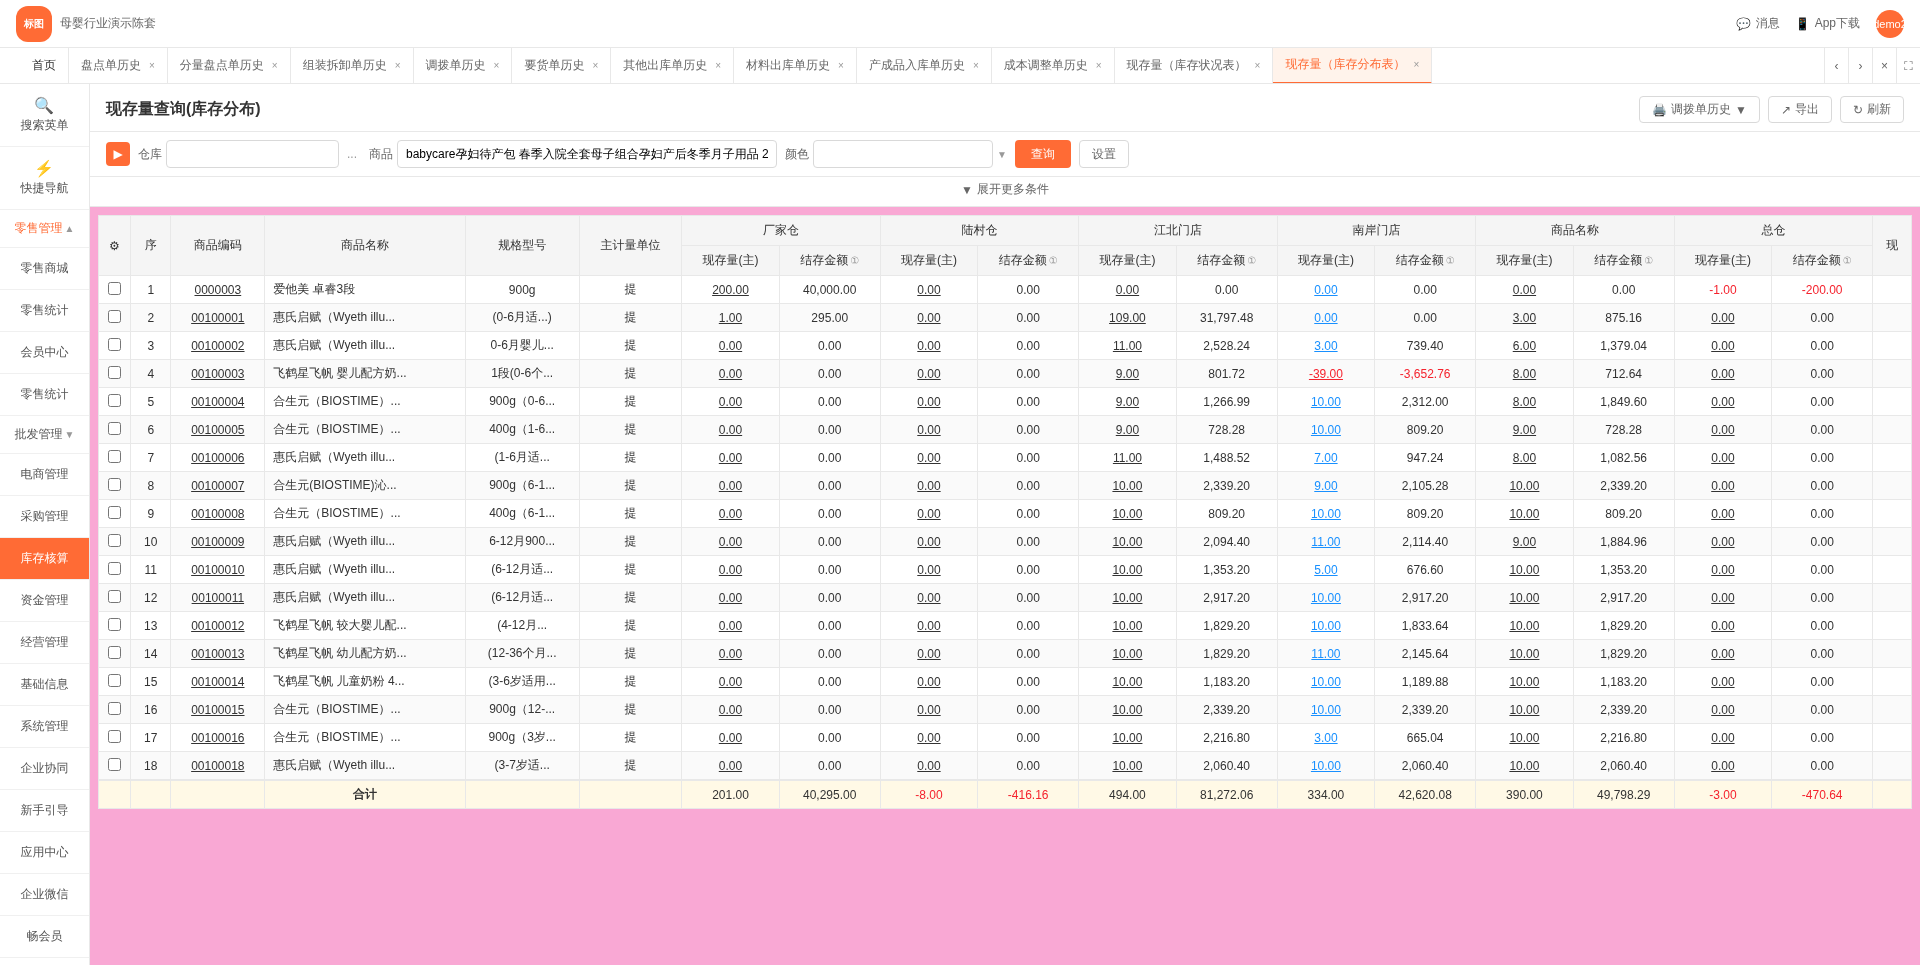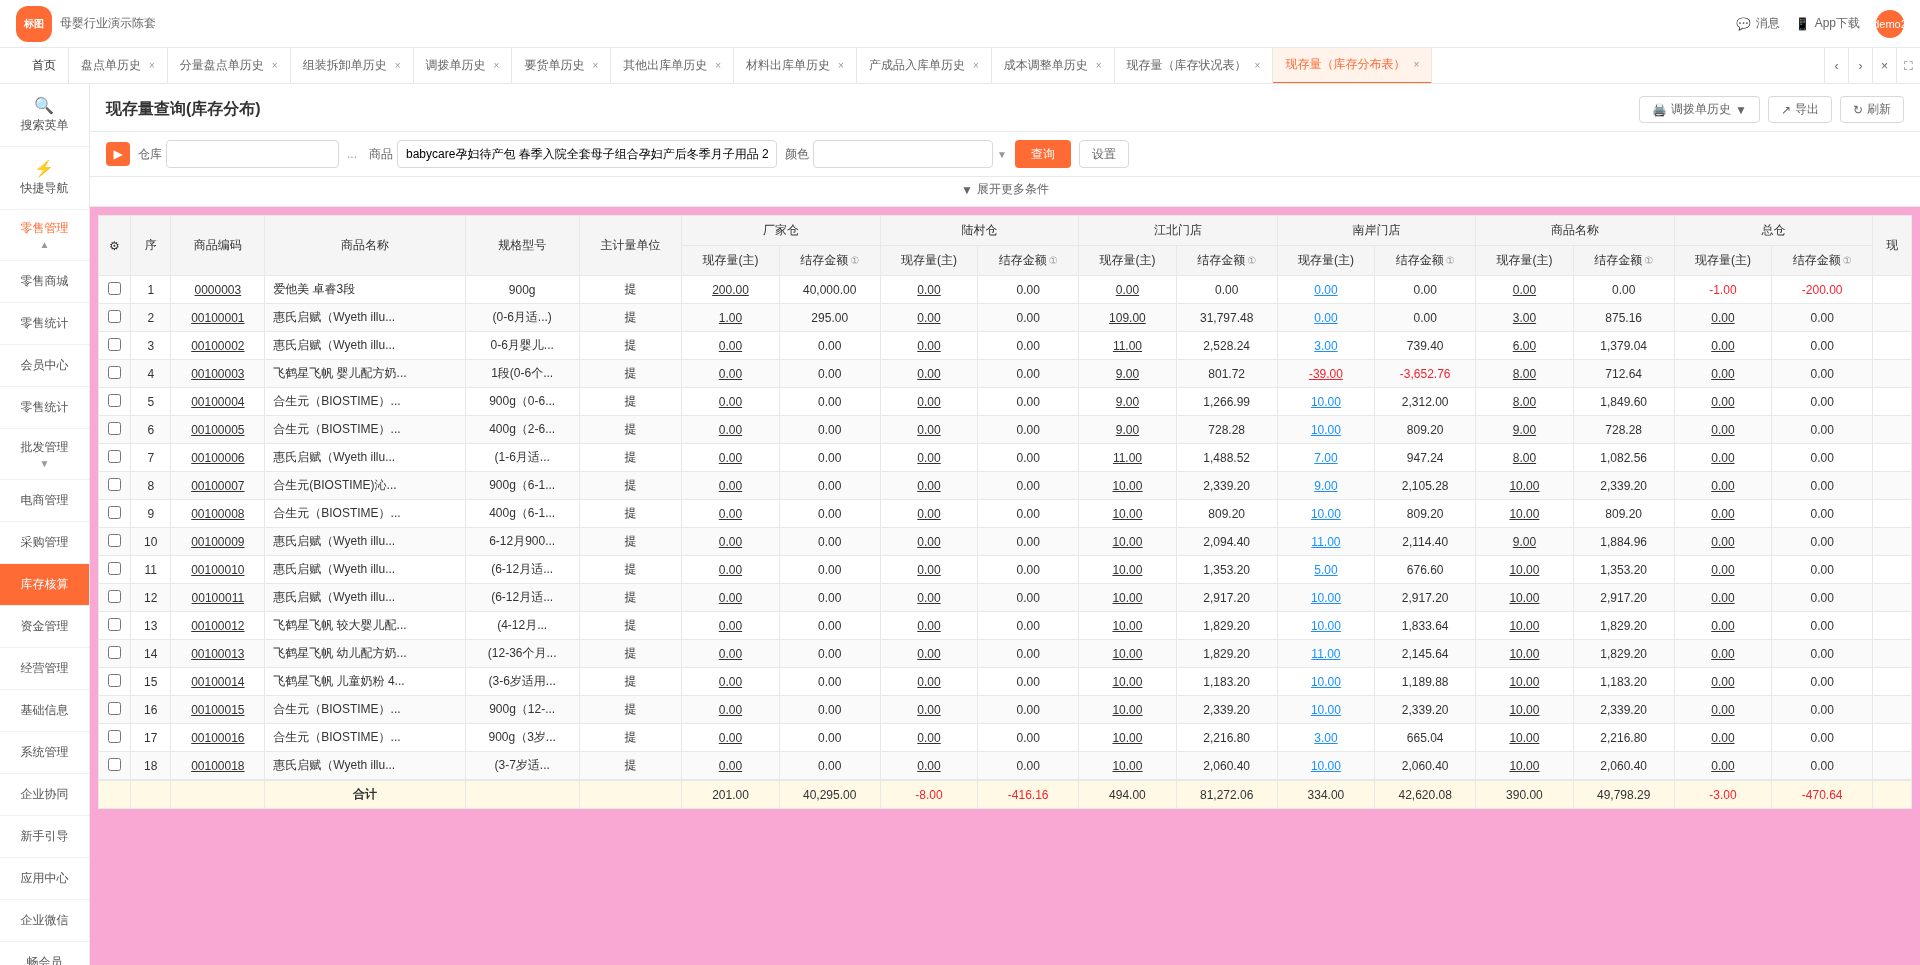--- a/index.html
+++ b/index.html
@@ -26,21 +26,21 @@
     .nav-maximize { width: 24px; height: 36px; display: flex; align-items: center; justify-content: center; cursor: pointer; color: #666; border-left: 1px solid #e8e8e8; }
 
     
     .main-layout { display: flex; height: calc(965px - 84px); }
     
     
     .sidebar { width: 90px; background: #fff; border-right: 1px solid #e8e8e8; display: flex; flex-direction: column; overflow-y: auto; flex-shrink: 0; }
     .sidebar-item { padding: 12px 4px; text-align: center; cursor: pointer; color: #555; font-size: 12px; border-bottom: 1px solid #f0f0f0; }
     .sidebar-item.active { background: #ff6b35; color: white; }
     .sidebar-item .icon { font-size: 16px; margin-bottom: 2px; }
-    .sidebar-group { padding: 10px 4px; text-align: center; cursor: pointer; color: #555; font-size: 12px; border-bottom: 1px solid #f0f0f0; display: flex; align-items: center; justify-content: center; gap: 2px; flex-direction: column; }
+    .sidebar-group { padding: 10px 4px; text-align: center; cursor: pointer; color: #555; font-size: 12px; border-bottom: 1px solid #f0f0f0; display: flex; align-items: center; justify-content: center; gap: 2px; }
     .sidebar-group.expanded { color: #ff6b35; }
 
     
     .content { flex: 1; display: flex; flex-direction: column; overflow: hidden; background: #f9a8d4; }
 
     
     .page-header { background: #fff; padding: 12px 16px 0; border-bottom: 1px solid #e8e8e8; }
     .page-title-row { display: flex; align-items: center; justify-content: space-between; margin-bottom: 8px; }
     .page-title { font-size: 16px; font-weight: 600; color: #333; }
     .page-actions { display: flex; gap: 8px; align-items: center; }
@@ -382,21 +382,21 @@
     <td>1,849.60</td>
     <td style="color:#333" class="num-link">0.00</td>
     <td style="color:#333">0.00</td>
     <td></td>
   </tr>
             <tr style="background: rgb(250, 250, 250);">
     <td style="text-align:center;"><input type="checkbox" style=""></td>
     <td>6</td>
     <td class="num-link">00100005</td>
     <td style="text-align:left;max-width:160px;overflow:hidden;text-overflow:ellipsis;">合生元（BIOSTIME）...</td>
-    <td>400g（2-6...</td>
+    <td>400g（1-6...</td>
     <td>提</td>
     <td class="num-link">0.00</td>
     <td>0.00</td>
     <td class="num-link">0.00</td>
     <td>0.00</td>
     <td class="num-link">9.00</td>
     <td>728.28</td>
     <td class="num-link" style="color:#1890ff">10.00</td>
     <td style="color:#333">809.20</td>
     <td class="num-link">9.00</td>

